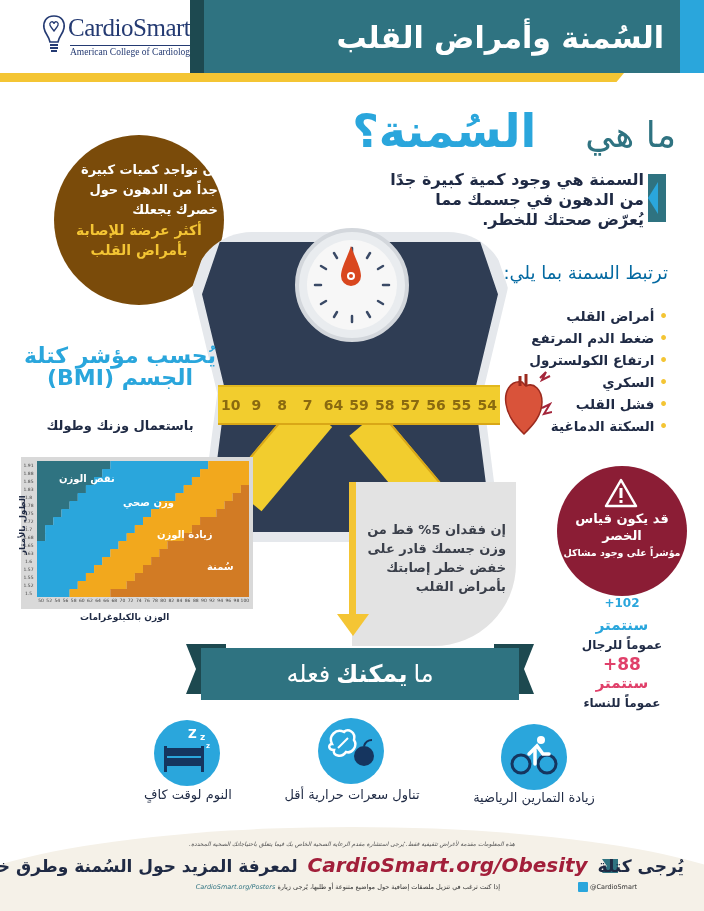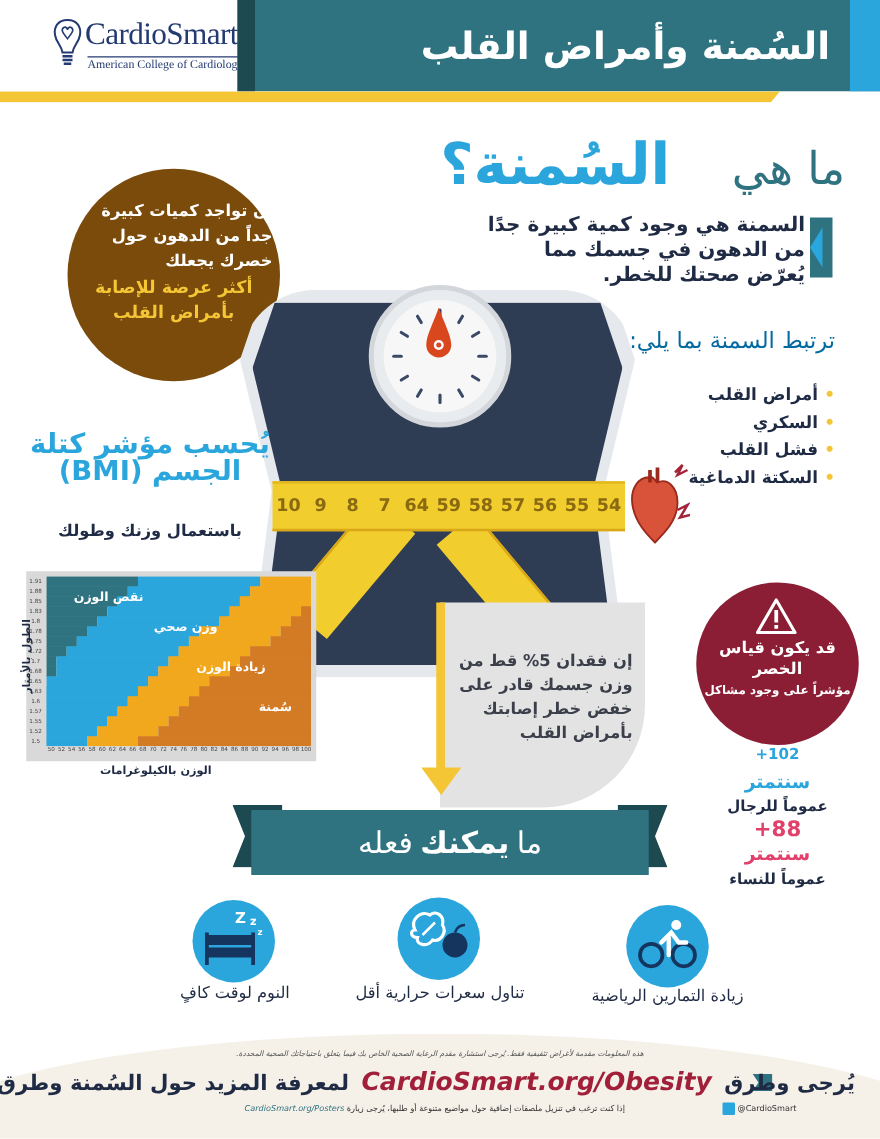--- a/index.html
+++ b/index.html
@@ -180,20 +180,22 @@
   <span>58</span>
   <span>57</span>
   <span>56</span>
   <span>55</span>
   <span>54</span>
 </div>
 
 <div id="linked-title" class="abs rtl">ترتبط السمنة بما يلي:</div>
 <ul id="linked-list" class="abs rtl">
   <li>أمراض القلب</li>
+  <li>ضغط الدم المرتفع</li>
+  <li>ارتفاع الكولسترول</li>
   <li>السكري</li>
   <li>فشل القلب</li>
   <li>السكتة الدماغية</li>
 </ul>
 <svg id="heart" class="abs" viewBox="0 0 52 70">
   <path d="M22 14 C10 12 4 24 6 36 C8 50 18 60 24 66 C32 58 42 48 42 34 C42 22 34 14 26 18 Z" fill="#d9533a" stroke="#9b2a1e" stroke-width="1.5"></path>
   <path d="M20 8 L20 18 M26 6 L26 18" stroke="#9b2a1e" stroke-width="3"></path>
   <path d="M40 10 L46 4 L42 12 L50 8" fill="none" stroke="#a4253a" stroke-width="2"></path>
   <path d="M42 40 L50 36 L44 46 L52 44" fill="none" stroke="#a4253a" stroke-width="2"></path>
 </svg>
@@ -388,21 +390,21 @@
     <text x="46" y="20" font-size="9" font-weight="bold" fill="#fff" font-family="DejaVu Sans, sans-serif">z</text>
     <text x="52" y="28" font-size="7" font-weight="bold" fill="#fff" font-family="DejaVu Sans, sans-serif">z</text>
   </svg>
 </div>
 <div class="action-lbl" style="left:98px;top:787px">النوم لوقت كافٍ</div>
 
 <div id="footer" class="abs"></div>
 <div id="footer-disclaimer" class="abs" style="text-align:center;direction:rtl">هذه المعلومات مقدمة لأغراض تثقيفية فقط. يُرجى استشارة مقدم الرعاية الصحية الخاص بك فيما يتعلق باحتياجاتك الصحية المحددة.</div>
 <div id="footer-tag" class="abs"></div>
 <div id="footer-main" class="abs">
-  <span>يُرجى وطرق</span>
+  <span>يُرجى كتلة</span>
   <span class="url">CardioSmart.org/Obesity</span>
   <span>لمعرفة المزيد حول السُمنة وطرق خسارة الوزن.</span>
 </div>
 <div id="footer-posters" class="abs">
   <span>إذا كنت ترغب في تنزيل ملصقات إضافية حول مواضيع متنوعة أو طلبها، يُرجى زيارة</span>
   <span class="link">CardioSmart.org/Posters</span>
 </div>
 <div id="footer-twitter-icon" class="abs"></div>
 <div id="footer-twitter" class="abs">@CardioSmart</div>
 

